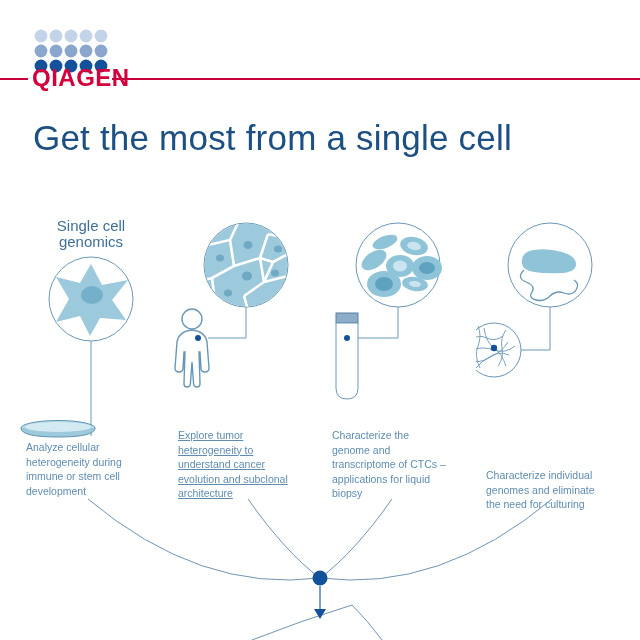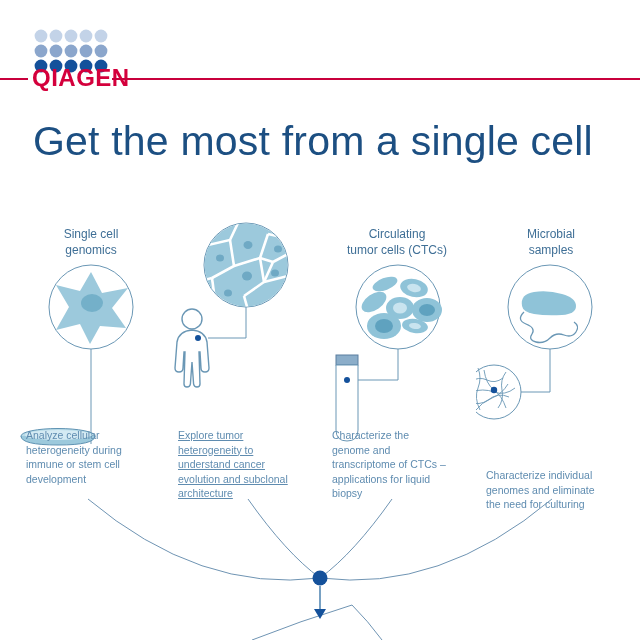--- a/index.html
+++ b/index.html
@@ -47,67 +47,66 @@
     left: 112px; top: 78px;
     width: 528px; height: 1.5px;
     background: #c8003c;
   }
 
   
   #page-title {
     position: absolute;
     left: 33px; top: 118px;
     width: 600px;
-    font-size: 41px;
+    font-size: 35px;
     font-weight: 300;
     color: #1c4f82;
     letter-spacing: 0.2px;
     font-family: "Liberation Sans", sans-serif;
     white-space: nowrap;
   }
 
   
   .column {
     position: absolute;
     top: 218px;
     width: 150px;
   }
   #col-0 { left: 16px; }
   #col-1 { left: 168px; }
   #col-2 { left: 322px; }
   #col-3 { left: 476px; }
 
   .col-heading {
     text-align: center;
-    font-size: 12px;
+    font-size: 15px;
     line-height: 16px;
     color: #3f6f96;
     font-family: "Liberation Sans", sans-serif;
     height: 34px;
     white-space: pre-line;
-    margin-top: 8px;
   }
 
   .art {
     position: relative;
     width: 150px;
     height: 195px;
   }
 
   .col-body {
     position: absolute;
     top: 0; left: 0;
     width: 138px;
     font-size: 10.5px;
     line-height: 14.5px;
     color: #5f8cb0;
     font-family: "Liberation Sans", sans-serif;
     white-space: pre-line;
   }
-  #body-0 { left: 10px; }
+  #body-0 { left: 10px; margin-top: 12px; }
   #body-1 { left: 10px; text-decoration: underline; }
   #body-2 { left: 10px; }
   #body-3 { left: 10px; width: 142px; margin-top: 40px; }
 
   .bodywrap { position: absolute; top: 428px; height: 90px; }
   #bodywrap-0 { left: 16px; }
   #bodywrap-1 { left: 168px; }
   #bodywrap-2 { left: 322px; }
   #bodywrap-3 { left: 476px; }
 
@@ -231,22 +230,20 @@
 
 <div class="bodywrap" id="bodywrap-1">
   <div class="col-body" id="body-1">Explore tumor
 heterogeneity to
 understand cancer
 evolution and subclonal
 architecture</div>
 </div>
 
 <div class="column" id="col-2">
-  <div class="col-heading">Circulating
-tumor cells (CTCs)</div>
   <div class="art">
     <svg width="150" height="195" viewBox="0 0 150 195">
       <circle cx="76" cy="47" r="42" fill="#ffffff" stroke="#6a97b5" stroke-width="1"></circle>
       <g>
         <ellipse cx="63" cy="24" rx="13" ry="6" fill="#8fc3d8" transform="rotate(-20 63 24)"></ellipse>
         <ellipse cx="92" cy="28" rx="14" ry="9" fill="#8fc3d8" transform="rotate(12 92 28)"></ellipse>
         <ellipse cx="92" cy="28" rx="7" ry="4" fill="#c9e4ef" transform="rotate(12 92 28)"></ellipse>
         <ellipse cx="52" cy="42" rx="14" ry="8" fill="#8fc3d8" transform="rotate(-35 52 42)"></ellipse>
         <ellipse cx="78" cy="48" rx="14" ry="11" fill="#8fc3d8"></ellipse>
         <ellipse cx="78" cy="48" rx="7" ry="5.5" fill="#c9e4ef"></ellipse>
@@ -269,22 +266,20 @@
 
 <div class="bodywrap" id="bodywrap-2">
   <div class="col-body" id="body-2">Characterize the
 genome and
 transcriptome of CTCs –
 applications for liquid
 biopsy</div>
 </div>
 
 <div class="column" id="col-3">
-  <div class="col-heading">Microbial
-samples</div>
   <div class="art">
     <svg width="150" height="195" viewBox="0 0 150 195">
       <circle cx="74" cy="47" r="42" fill="#ffffff" stroke="#6a97b5" stroke-width="1"></circle>
       <path d="M46 46 q-2 -12 12 -14 q14 -2 28 2 q14 4 14 12 q0 8 -14 9 q-16 1 -28 -1 q-11 -2 -12 -8 Z" fill="#8fc3d8"></path>
       <path d="M48 52 q-8 8 2 12 q10 4 6 10 q-4 6 4 8 q8 2 14 -4 q6 -6 14 -3 q8 3 12 -3 q4 -6 -2 -10" fill="none" stroke="#6a97b5" stroke-width="1.3"></path>
       <polyline points="74,89 74,132 40,132" fill="none" stroke="#6a97b5" stroke-width="1"></polyline>
       <g>
         <circle cx="18" cy="132" r="27" fill="#ffffff" stroke="#6a97b5" stroke-width="1"></circle>
         <g fill="none" stroke="#6a97b5" stroke-width="0.9">
           <path d="M-7 122 q10 -6 18 -2 q8 4 16 -2"></path>

